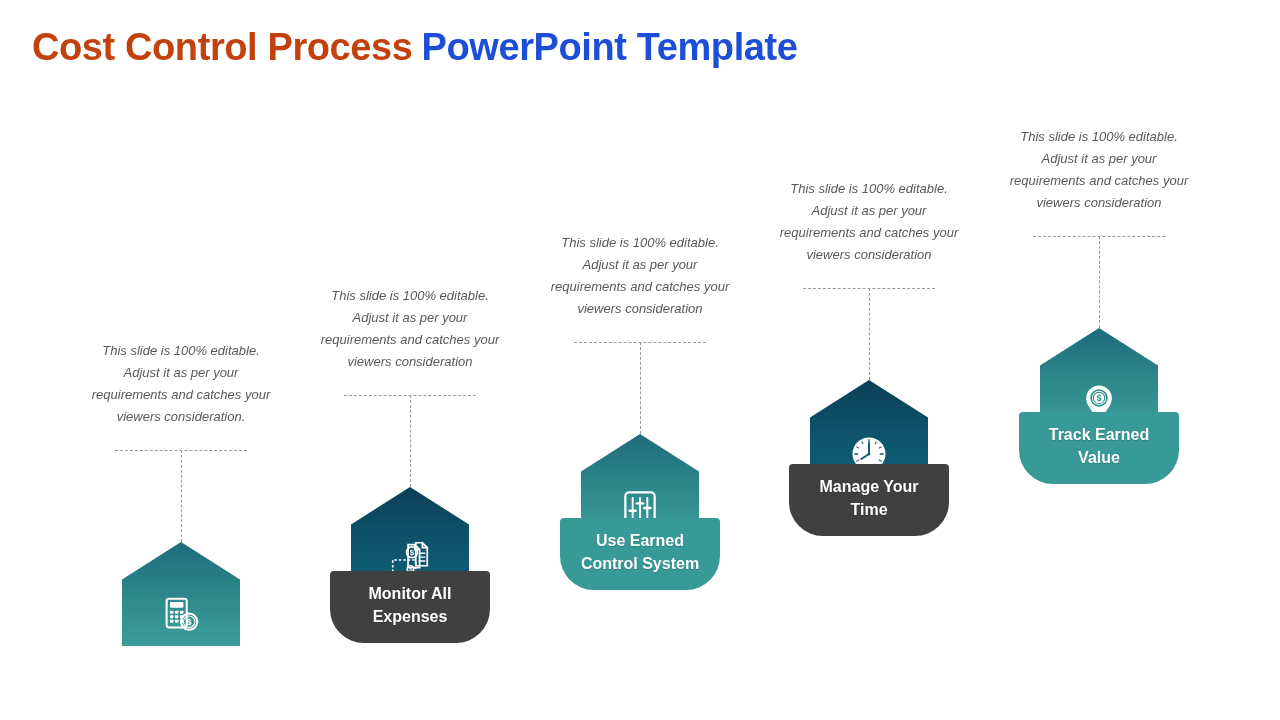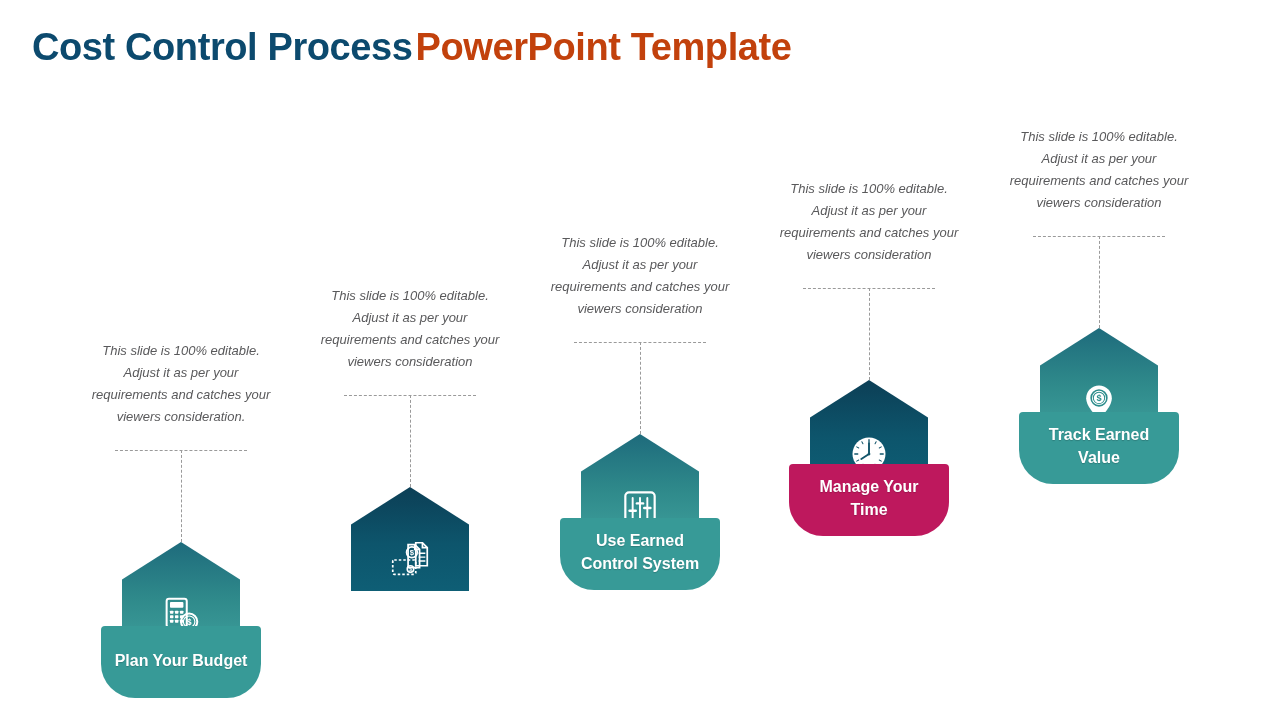--- a/index.html
+++ b/index.html
@@ -20,22 +20,22 @@
   
   #title {
     position: absolute;
     left: 32px;
     top: 26px;
     font-size: 38px;
     font-weight: bold;
     letter-spacing: -0.4px;
     white-space: nowrap;
   }
-  #title .t-dark  { color: #0c4a6e; }
-  #title .t-light { color: #c2410c; margin-left: 3px; }
+  #title .t-dark  { color: #c2410c; }
+  #title .t-light { color: #1d4ed8; margin-left: 9px; }
 
   
   .step {
     position: absolute;
     width: 240px;
     text-align: center;
   }
 
   .caption {
     font-size: 13px;
@@ -89,38 +89,38 @@
     align-items: flex-end;
   }
   .banner {
     position: relative;
     margin: -20px auto 0;
     width: 160px;
     min-height: 72px;
     border-radius: 4px 4px 34px 34px;
     display: flex;
     align-items: center;
-    justify-content: center;
+    justify-content: flex-end;
     box-sizing: border-box;
     padding: 4px 10px 8px;
   }
   .banner-label {
     color: #ffffff;
     font-size: 16px;
     font-weight: bold;
     line-height: 23px;
     text-align: center;
     text-shadow: 0 1px 1px rgba(0,0,0,0.18);
   }
 
   
   .tone-light .pentagon { background: linear-gradient(180deg, #1e6b7c 0%, #2f8a8b 55%, #3d9d9a 100%); }
   .tone-light .banner   { background: #379a97; }
   .tone-dark  .pentagon { background: linear-gradient(180deg, #0c3f56 0%, #0d556c 55%, #0e5e75 100%); }
-  .tone-dark  .banner   { background: #be185d; }
+  .tone-dark  .banner   { background: #404040; }
 
   svg.gicon { display: block; }
 </style>
 </head>
 <body>
 
 <div id="slide">
 
   <div id="title">
     <span class="t-dark">Cost Control Process</span><span class="t-light">PowerPoint Template</span>
@@ -148,23 +148,20 @@
               <rect x="12.5" y="28.9" width="3.6" height="3.2" rx="0.7"></rect>
               <rect x="17.7" y="28.9" width="3.6" height="3.2" rx="0.7"></rect>
               <rect x="22.9" y="28.9" width="3.6" height="3.2" rx="0.7"></rect>
             </g>
             <circle cx="32.5" cy="31" r="8.5" fill="none"></circle>
             <circle cx="32.5" cy="31" r="6" fill="none" stroke-width="1.2"></circle>
             <text x="32.5" y="34.6" font-size="8.5" font-family="Liberation Sans, sans-serif" font-weight="bold" fill="#ffffff" stroke="none" text-anchor="middle">$</text>
           </svg>
         </div>
       </div>
-      <div class="banner">
-        <span class="banner-label">Plan Your Budget</span>
-      </div>
     </div>
   </div>
 
   <div class="step tone-dark" id="step-1" style="left:290px; top:285px;">
     <div class="caption">This slide is 100% editable. Adjust it as per your requirements and catches your viewers consideration</div>
     <div class="connector" style="margin-top:22px;height:92px;">
       <div class="hrule"></div>
       <div class="vline" style="height:92px;"></div>
     </div>
     <div class="badge">
@@ -180,20 +177,23 @@
               <path d="M22 8 h7 l5 5 v19 h-12 z"></path>
               <path d="M29 8 v5 h5"></path>
             </g>
             <circle cx="26" cy="16" r="5.6" fill="none" stroke="#ffffff" stroke-width="1.8"></circle>
             <text x="26" y="19.3" font-size="8" font-family="Liberation Sans, sans-serif" font-weight="bold" fill="#ffffff" text-anchor="middle">$</text>
             <rect x="6" y="24" width="24" height="15" rx="1.6" fill="none" stroke="#ffffff" stroke-width="1.8" stroke-dasharray="2.6 2.1"></rect>
             <circle cx="24.5" cy="33.5" r="3.4" fill="none" stroke="#ffffff" stroke-width="1.6"></circle>
             <text x="24.5" y="35.8" font-size="5" font-family="Liberation Sans, sans-serif" font-weight="bold" fill="#ffffff" text-anchor="middle">$</text>
           </svg>
         </div>
+      </div>
+      <div class="banner">
+        <span class="banner-label">Monitor All Expenses</span>
       </div>
     </div>
   </div>
 
   <div class="step tone-light" id="step-2" style="left:520px; top:232px;">
     <div class="caption">This slide is 100% editable. Adjust it as per your requirements and catches your viewers consideration</div>
     <div class="connector" style="margin-top:22px;height:92px;">
       <div class="hrule"></div>
       <div class="vline" style="height:92px;"></div>
     </div>

